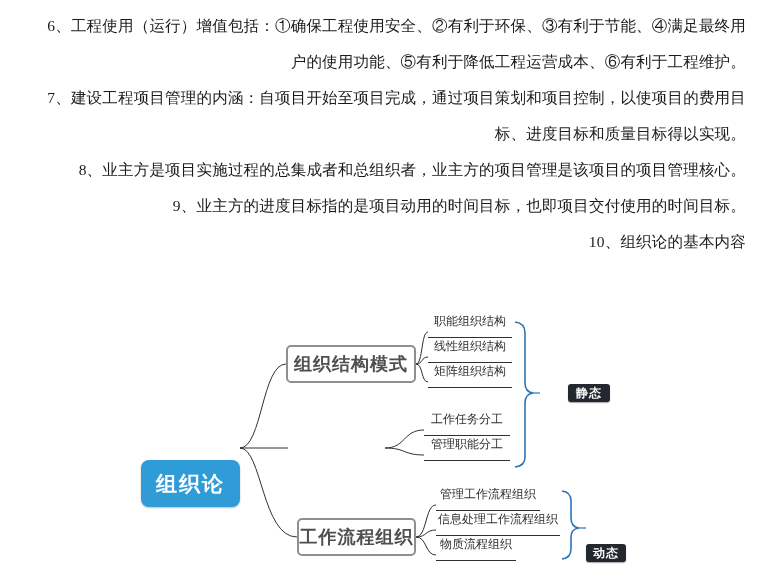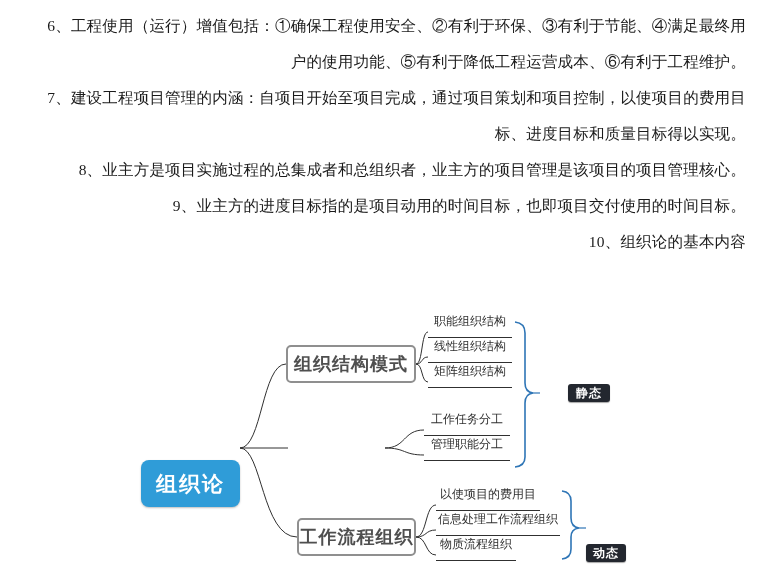--- a/index.html
+++ b/index.html
@@ -89,20 +89,20 @@
   <div class="node branch b1">组织结构模式</div>
   <div class="node branch b3">工作流程组织</div>
 
   <div class="leaf" style="left:428px;top:314px;width:84px">职能组织结构</div>
   <div class="leaf" style="left:428px;top:339px;width:84px">线性组织结构</div>
   <div class="leaf" style="left:428px;top:364px;width:84px">矩阵组织结构</div>
 
   <div class="leaf" style="left:424px;top:412px;width:86px">工作任务分工</div>
   <div class="leaf" style="left:424px;top:437px;width:86px">管理职能分工</div>
 
-  <div class="leaf" style="left:436px;top:487px;width:104px">以使项目的费用目</div>
+  <div class="leaf" style="left:436px;top:487px;width:104px">管理工作流程组织</div>
   <div class="leaf" style="left:436px;top:512px;width:124px">信息处理工作流程组织</div>
   <div class="leaf" style="left:436px;top:537px;width:80px">物质流程组织</div>
 
   <div class="badge badge1">静态</div>
   <div class="badge badge2">动态</div>
 
 </div>
 
 </body></html>

